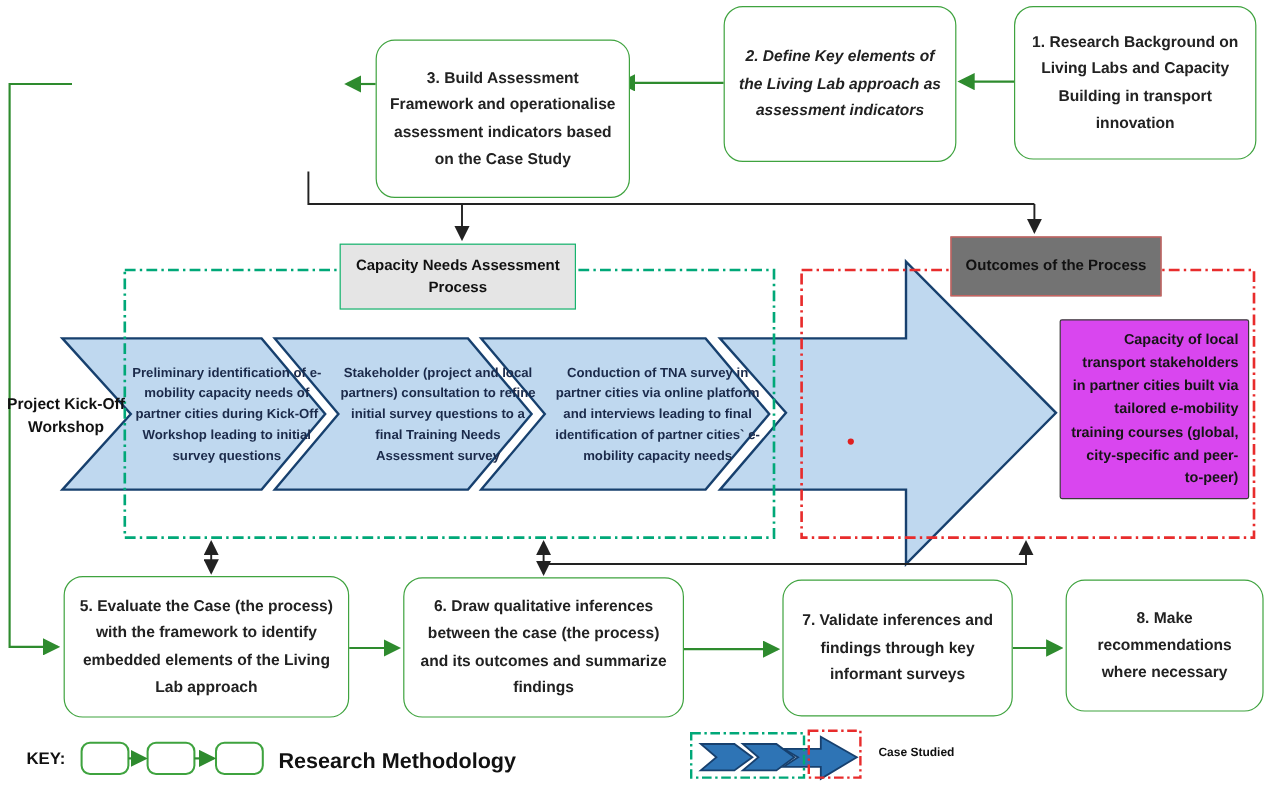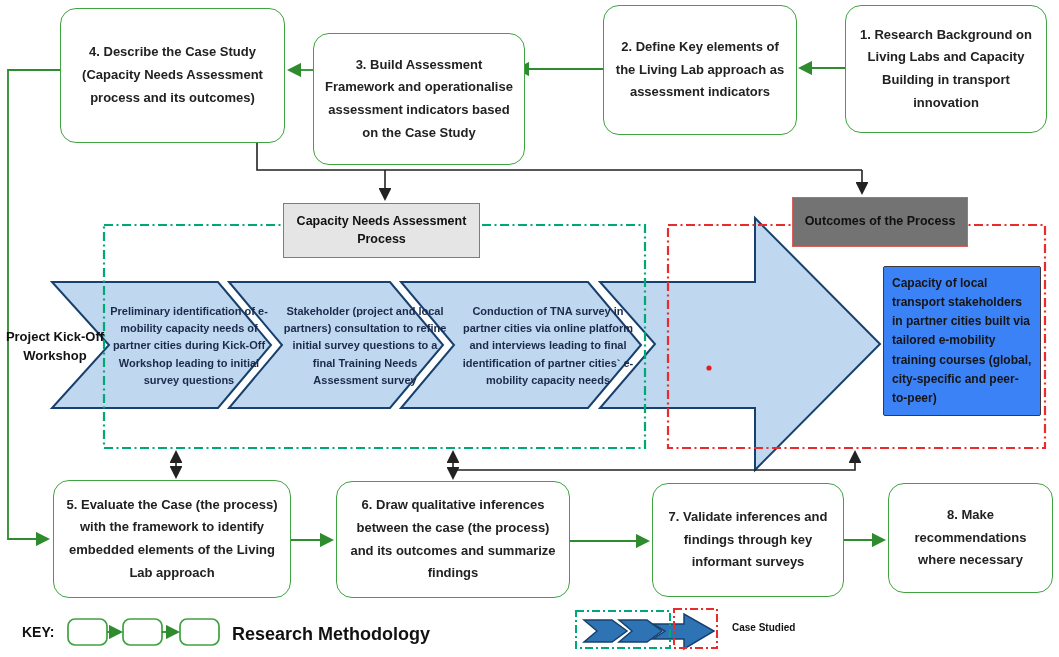--- a/index.html
+++ b/index.html
@@ -40,22 +40,22 @@
     text-align:center;font-weight:700;color:#1b2a4a;
     font-size:11px;line-height:1.55;
   }
   #kickoff-label{
     position:absolute;z-index:4;left:2px;top:322px;width:106px;height:50px;
     display:flex;align-items:center;justify-content:center;text-align:center;
     font-size:13px;font-weight:800;color:#111;line-height:1.45;
   }
   #outcome-box{
     position:absolute;z-index:3;left:883px;top:266px;width:158px;height:150px;
-    background:#3b82f6;border:1.5px solid #3a3a3a;border-radius:2px;
-    display:flex;align-items:center;justify-content:center;text-align:left;
+    background:#d946ef;border:1.5px solid #3a3a3a;border-radius:2px;
+    display:flex;align-items:center;justify-content:center;text-align:right;
     font-size:12px;font-weight:800;color:#151515;line-height:1.6;
     box-sizing:border-box;padding:4px 8px;
   }
   .region{position:absolute;z-index:2;pointer-events:none;}
   .keytext{position:absolute;z-index:4;font-weight:800;color:#111;font-size:13.5px;}
 </style>
 </head>
 <body>
 
 <div id="canvas">
@@ -107,29 +107,25 @@
     <line x1="107" y1="632" x2="121" y2="632" stroke="#2e8b2e" stroke-width="1.8" marker-end="url(#ag)"></line>
     <line x1="162" y1="632" x2="178" y2="632" stroke="#2e8b2e" stroke-width="1.8" marker-end="url(#ag)"></line>
 
     <polygon points="584,620 612,620 627,631 612,642 584,642 597,631" fill="#2e74b5" stroke="#17406e" stroke-width="1.5"></polygon>
     <polygon points="619,620 647,620 662,631 647,642 619,642 632,631" fill="#2e74b5" stroke="#17406e" stroke-width="1.5"></polygon>
     <polygon points="653,624 684,624 684,614 714,631 684,649 684,639 653,639 665,631" fill="#2e74b5" stroke="#17406e" stroke-width="1.5"></polygon>
     <rect x="576" y="611" width="94" height="37" fill="none" stroke="#00a878" stroke-width="2" stroke-dasharray="8 3 2 3"></rect>
     <rect x="674" y="609" width="43" height="39" fill="none" stroke="#e82c2c" stroke-width="2" stroke-dasharray="8 3 2 3"></rect>
   </svg>
 
-  <div class="roundbox topbox" style="left:60px;top:8px;width:225px;height:135px;">
-    <div><span class="num">4.</span>
-    <span>Describe the Case Study (Capacity Needs Assessment process and its outcomes)</span></div>
-  </div>
   <div class="roundbox topbox" style="left:313px;top:5px;width:212px;height:132px;margin-top:28px;">
     <div><span class="num">3.</span>
     <span>Build Assessment Framework and operationalise assessment indicators based on the Case Study</span></div>
   </div>
-  <div class="roundbox topbox" style="left:603px;top:5px;width:194px;height:130px;">
+  <div class="roundbox topbox" style="left:603px;top:5px;width:194px;height:130px;font-style:italic;">
     <div><span class="num">2.</span>
     <span>Define Key elements of the Living Lab approach as assessment indicators</span></div>
   </div>
   <div class="roundbox topbox" style="left:845px;top:5px;width:202px;height:128px;">
     <div><span class="num">1.</span>
     <span>Research Background on Living Labs and Capacity Building in transport innovation</span></div>
   </div>
 
   <div class="hdr" id="process-header">Capacity Needs Assessment Process</div>
   <div class="hdr" id="outcomes-header">Outcomes of the Process</div>

